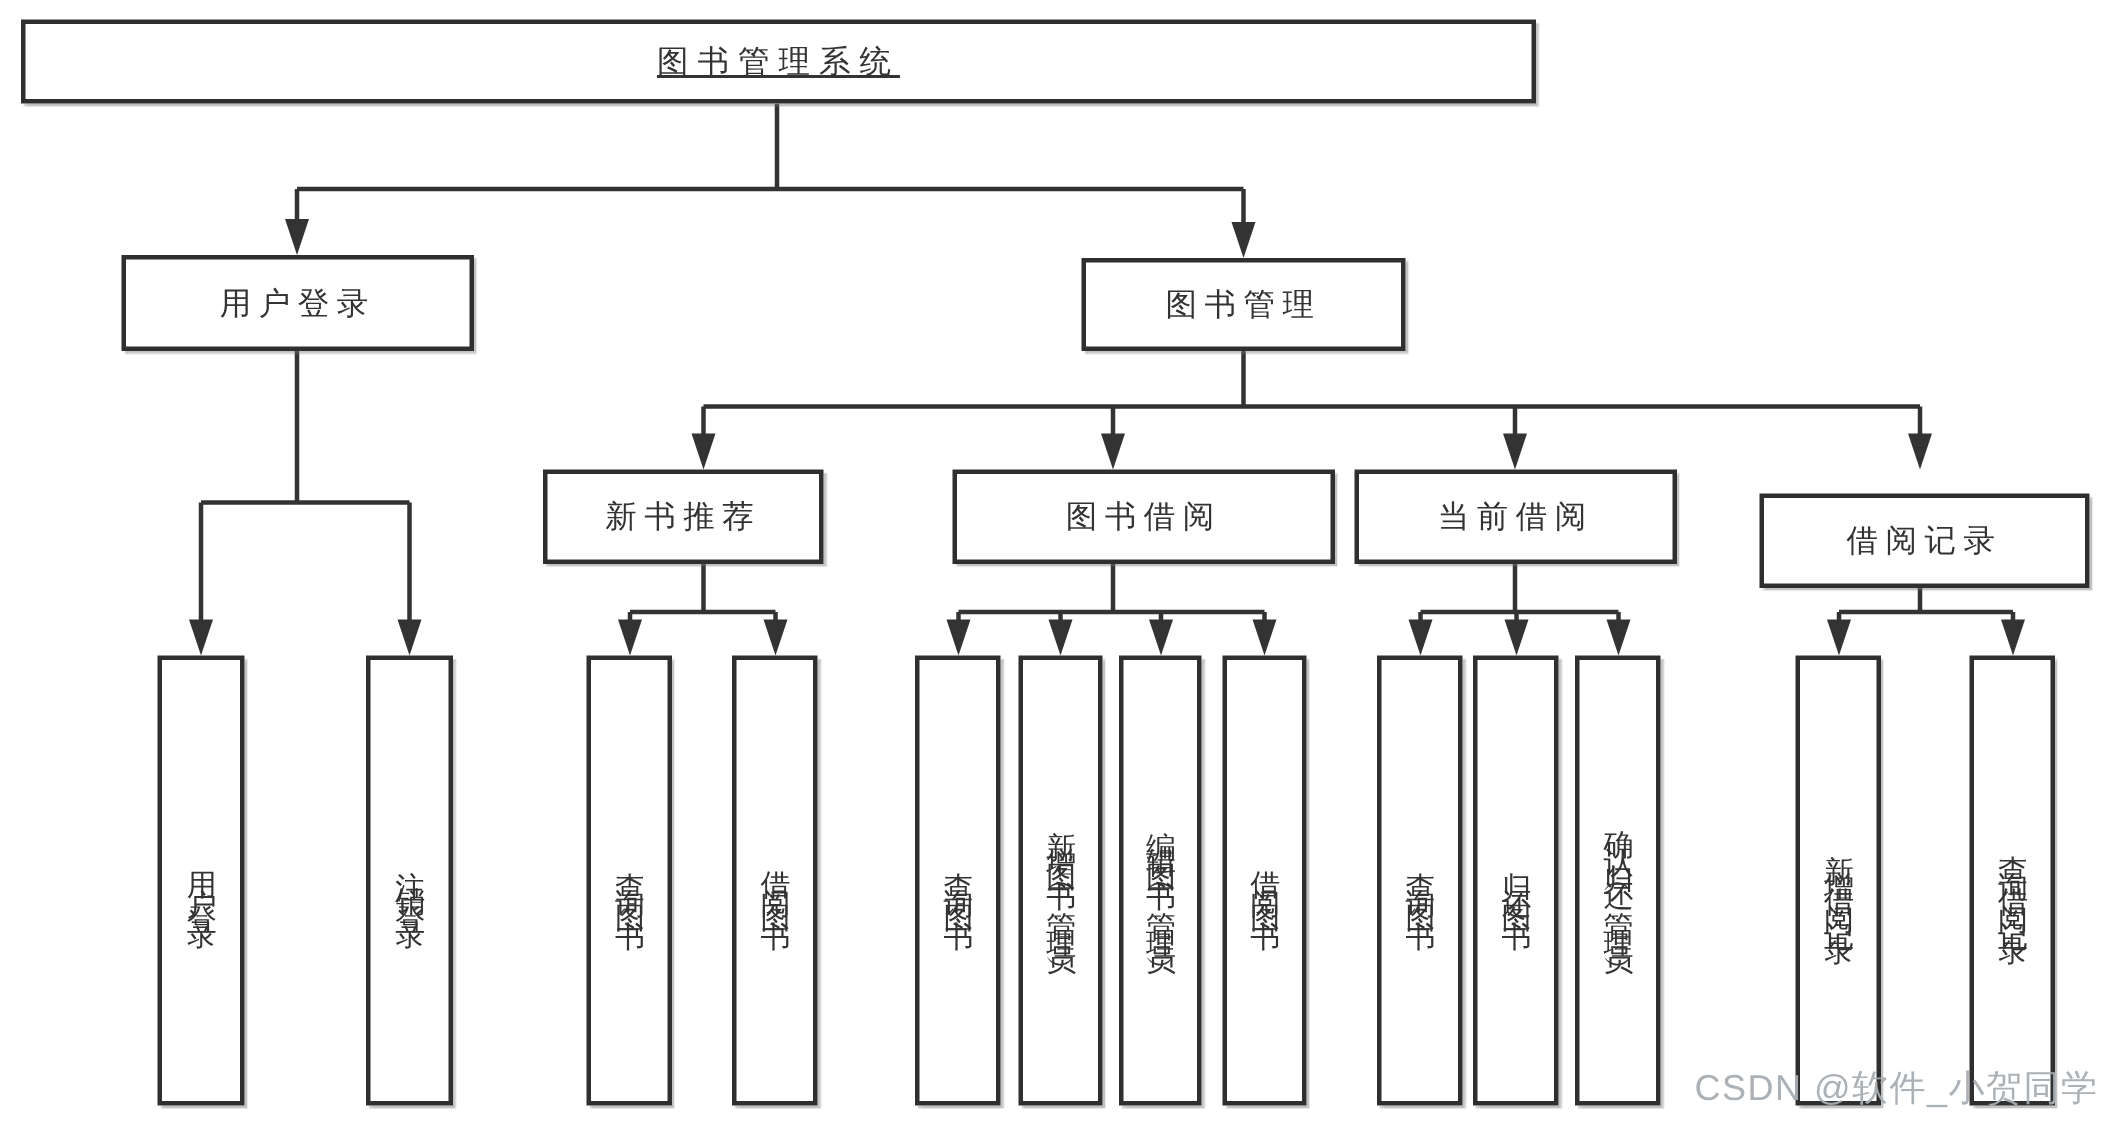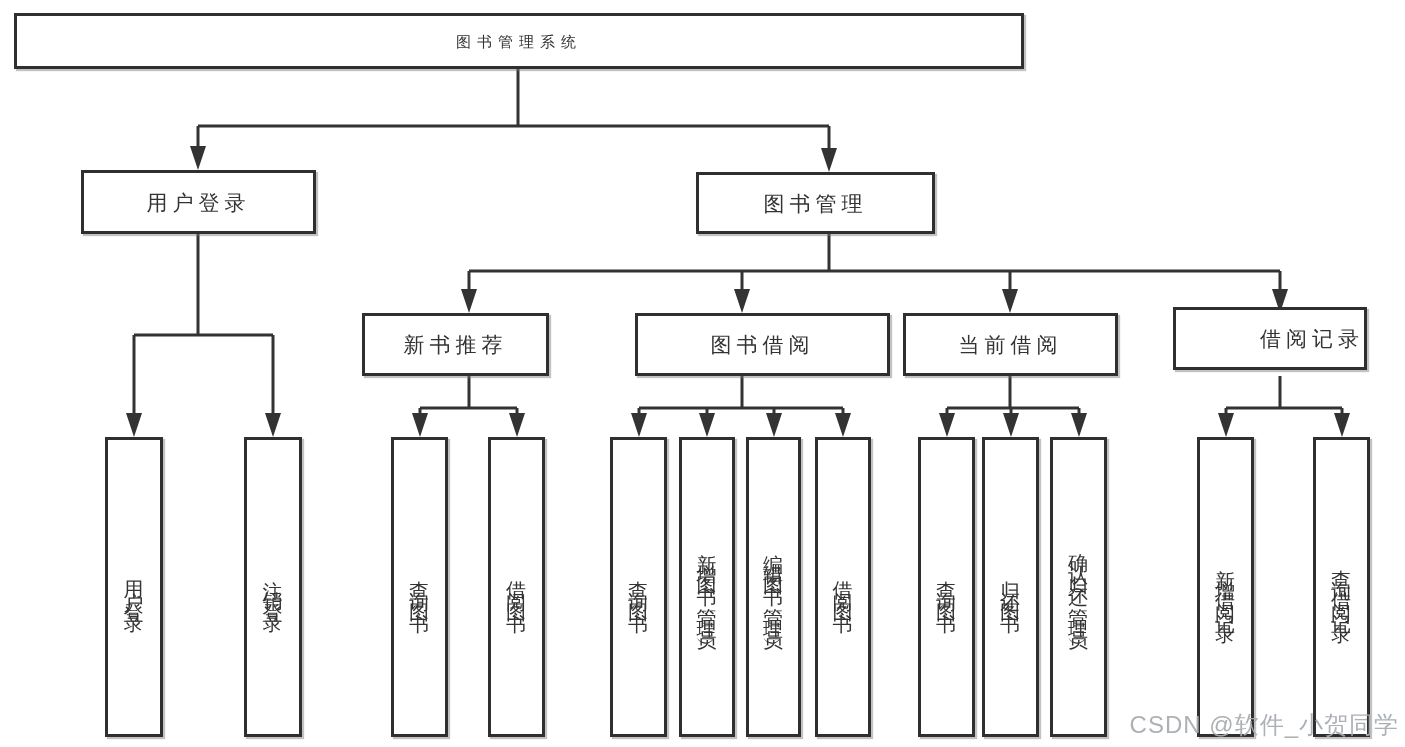--- a/index.html
+++ b/index.html
@@ -33,22 +33,23 @@
     z-index: 2;
     color: #333333;
   }
   .h-node span {
     font-size: 21px;
     letter-spacing: 5px;
     white-space: nowrap;
     line-height: 1;
   }
   .root-node span {
-    font-size: 15px;
+    font-size: 21px;
     letter-spacing: 6px;
+    text-decoration: underline;
   }
   .v-node span {
     writing-mode: vertical-rl;
     text-orientation: mixed;
     font-size: 20px;
     letter-spacing: 11px;
     line-height: 1;
     white-space: nowrap;
   }
   #watermark {
@@ -136,34 +137,34 @@
     </g>
   </svg>
 
   <div class="node h-node root-node" style="left:14px; top:13px; width:1010px; height:56px;">
     <span>图书管理系统</span>
   </div>
 
   <div class="node h-node" style="left:81px; top:170px; width:235px; height:64px;">
     <span>用户登录</span>
   </div>
-  <div class="node h-node" style="left:696px; top:172px; width:239px; height:62px;justify-content:center;">
+  <div class="node h-node" style="left:721px; top:172px; width:216px; height:62px;justify-content:center;">
     <span>图书管理</span>
   </div>
 
   <div class="node h-node" style="left:362px; top:313px; width:187px; height:63px;">
     <span>新书推荐</span>
   </div>
   <div class="node h-node" style="left:635px; top:313px; width:255px; height:63px;">
     <span>图书借阅</span>
   </div>
   <div class="node h-node" style="left:903px; top:313px; width:215px; height:63px;">
     <span>当前借阅</span>
   </div>
-  <div class="node h-node" style="left:1173px; top:307px; width:194px; height:63px;justify-content:flex-end;">
+  <div class="node h-node" style="left:1173px; top:329px; width:220px; height:63px;">
     <span>借阅记录</span>
   </div>
 
   <div class="node v-node" style="left:105px; top:437px; width:58px; height:300px;">
     <span>用户登录</span>
   </div>
   <div class="node v-node" style="left:244px; top:437px; width:58px; height:300px;">
     <span>注销登录</span>
   </div>
 

